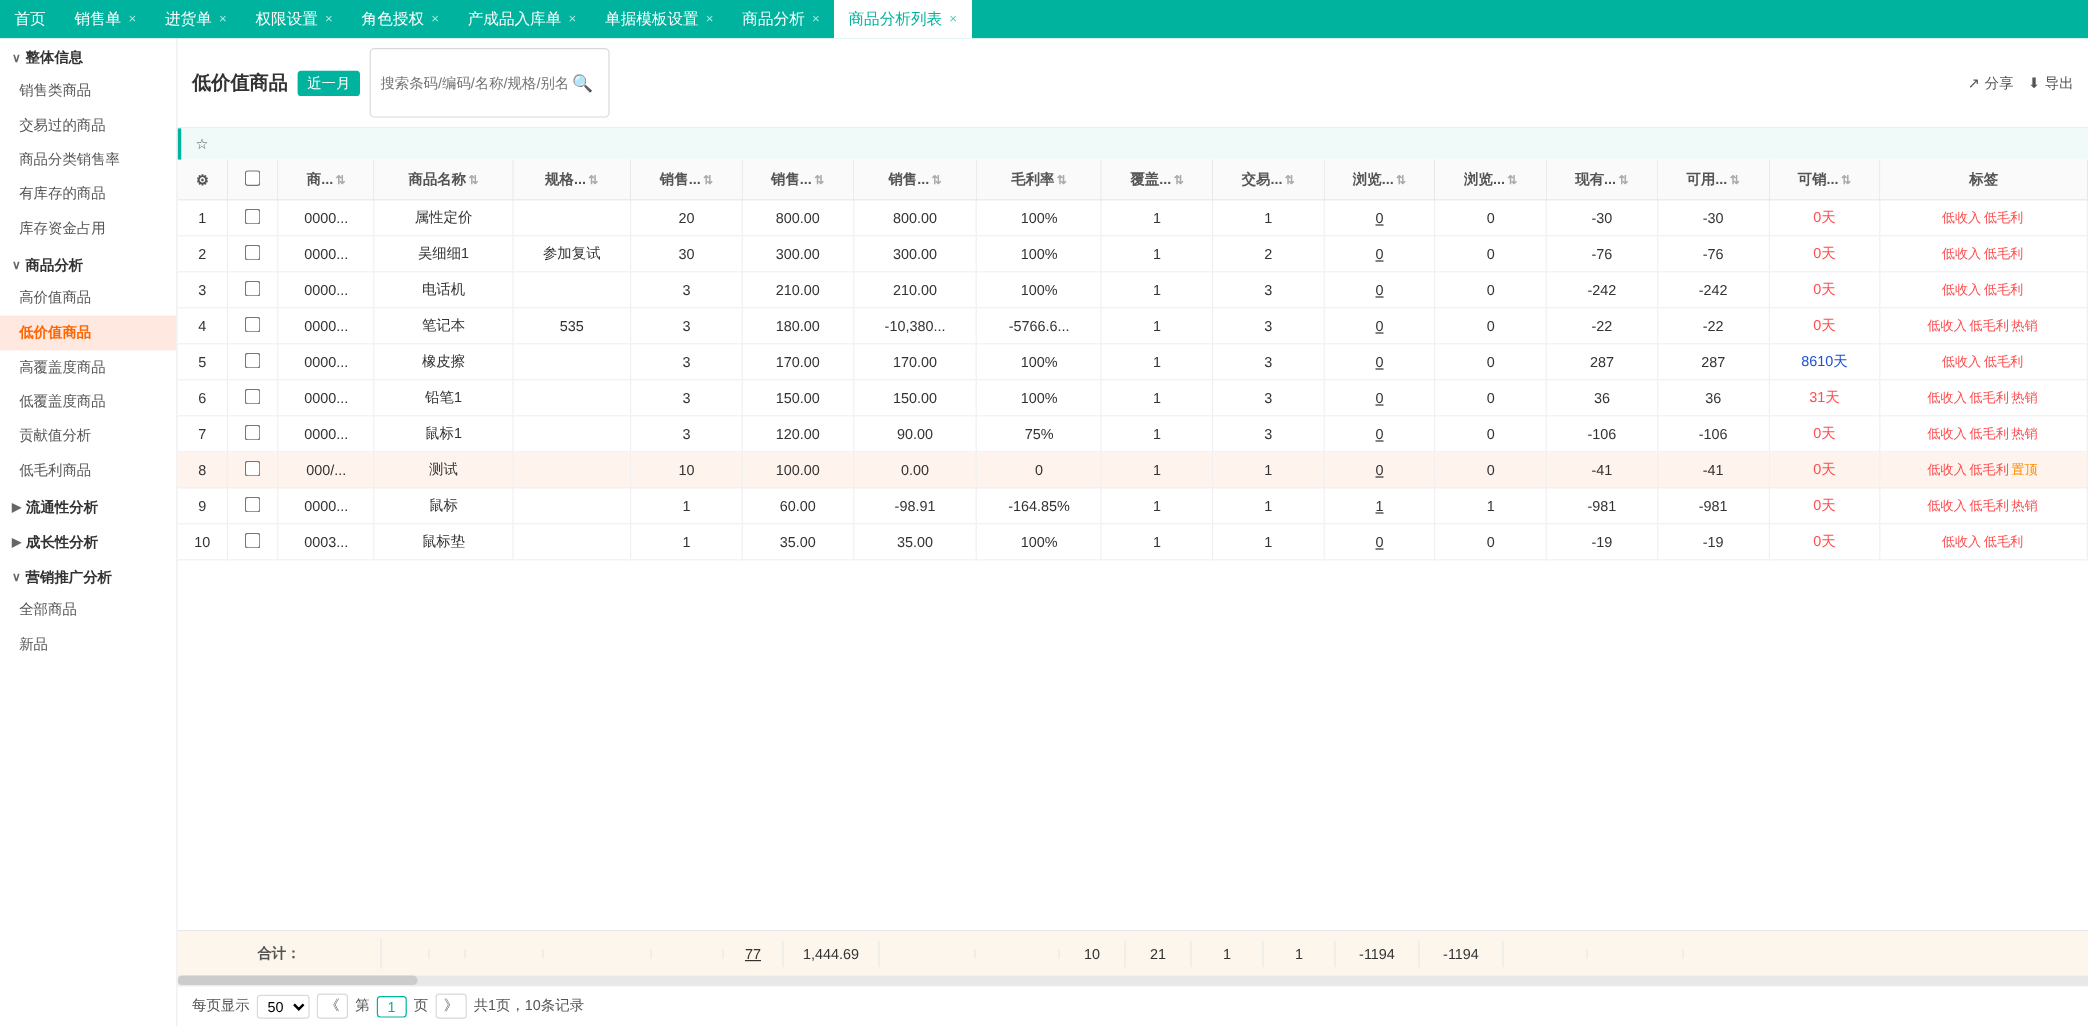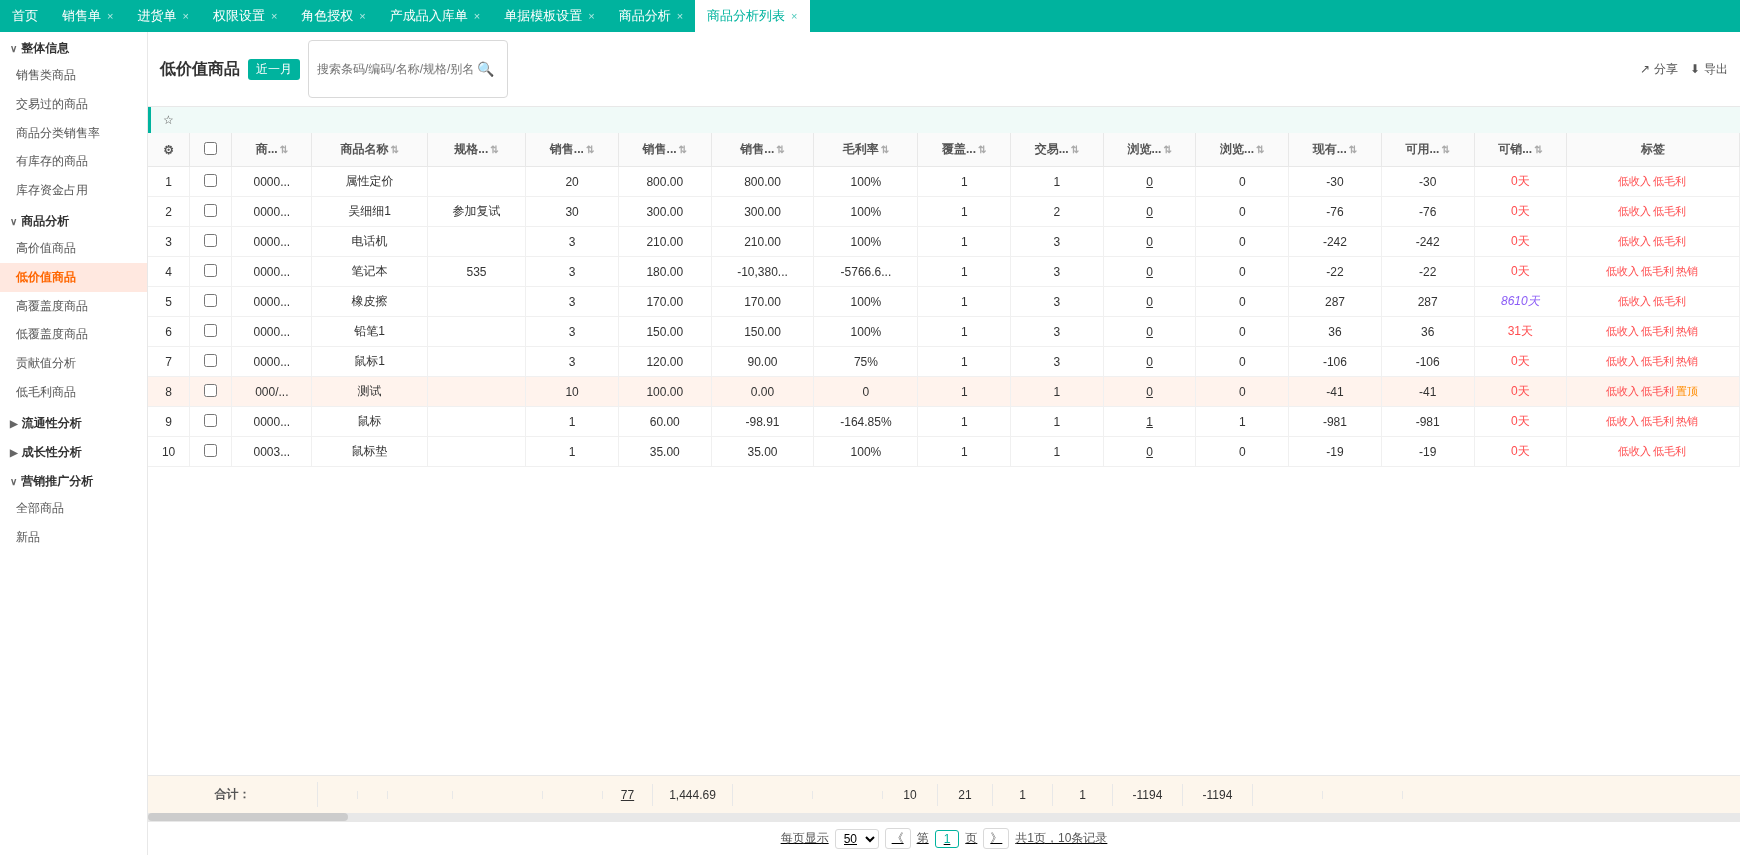--- a/index.html
+++ b/index.html
@@ -200,26 +200,25 @@
       text-align: center;
       color: #333;
       padding: 4px 6px;
       border-right: 1px solid #e8e8e8;
     }
 
     
     .pagination-bar {
       display: flex;
       align-items: center;
-      justify-content: center;
+      justify-content: flex-start;
       padding: 6px 12px;
       border-top: 1px solid #e8e8e8;
       background: #fff;
       gap: 6px;
-      text-decoration: underline;
     }
     .pagination-bar .page-info { color: #555; }
     .page-select {
       border: 1px solid #d9d9d9;
       border-radius: 3px;
       padding: 1px 4px;
       background: #fff;
     }
     .page-btn {
       border: 1px solid #d9d9d9;
@@ -437,21 +436,21 @@
               <td>3</td>
               <td>170.00</td>
               <td>170.00</td>
               <td>100%</td>
               <td>1</td>
               <td>3</td>
               <td><span class="underline-link">0</span></td>
               <td>0</td>
               <td>287</td>
               <td>287</td>
-              <td style="color: #8b5cf6; font-style: italic;">8610天</td>
+              <td style="color: #1d4ed8;">8610天</td>
               <td><span style="color: rgb(255, 77, 79); font-size: 11px; margin-right: 2px;">低收入</span><span style="color: rgb(255, 77, 79); font-size: 11px; margin-right: 2px;">低毛利</span></td>
             </tr>
             <tr>
               <td>6</td>
               <td><input type="checkbox" style=""></td>
               <td>0000...</td>
               <td>铅笔1</td>
               <td></td>
               <td>3</td>
               <td>150.00</td>

